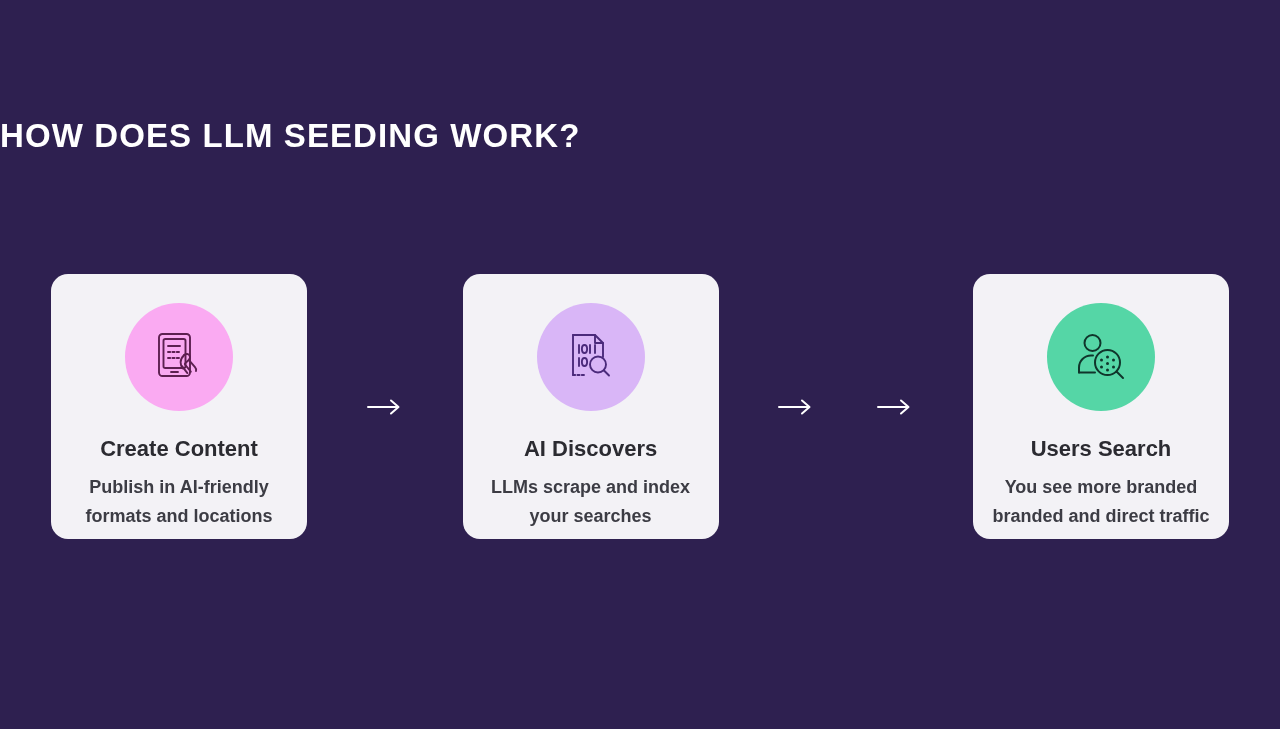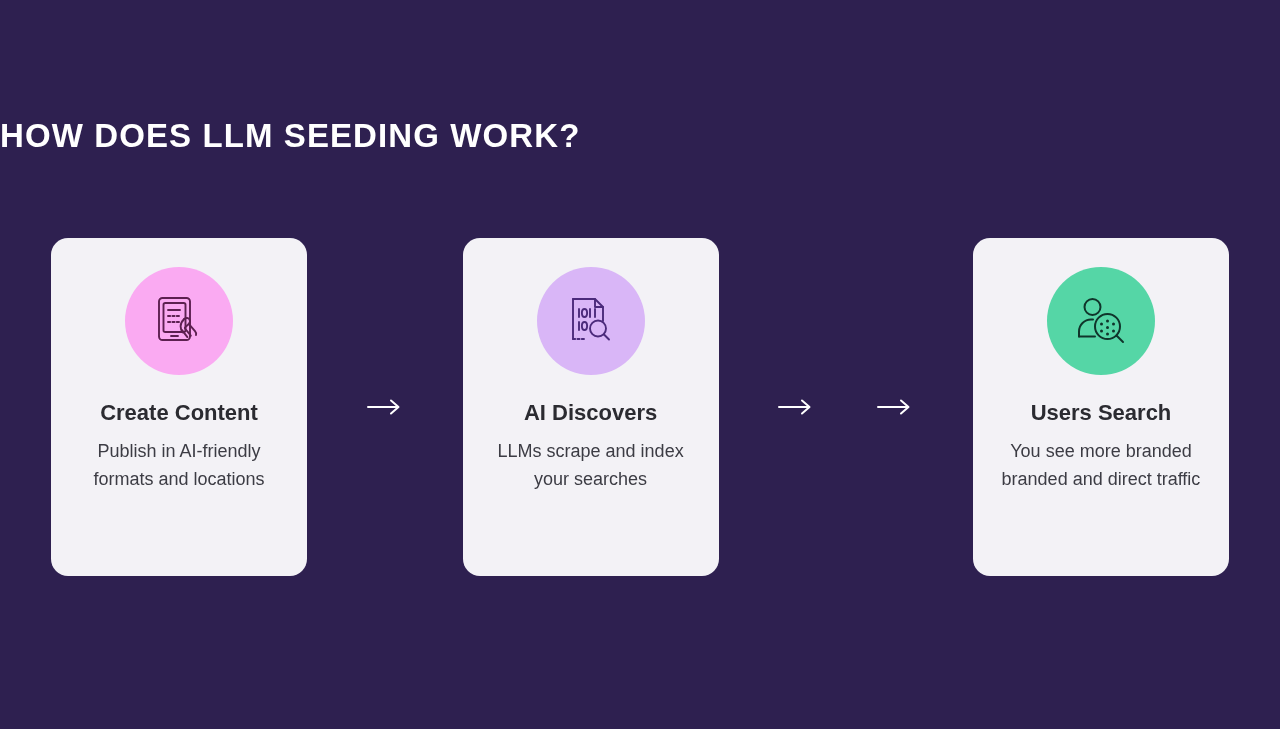--- a/index.html
+++ b/index.html
@@ -39,21 +39,21 @@
     left: 51px;
     width: 1178px;
     height: 297px;
     display: flex;
     flex-direction: row;
     align-items: center;
     justify-content: space-between;
   }
   .card {
     width: 256px;
-    height: 338px;
+    height: 265px;
     background: #F3F2F6;
     border-radius: 17px;
     box-sizing: border-box;
     display: flex;
     flex-direction: column;
     align-items: center;
     padding: 29px 16px 0 16px;
   }
   .icon-circle {
     width: 108px;
@@ -71,21 +71,21 @@
     margin-top: 25px;
     font-size: 22px;
     font-weight: bold;
     color: #2B2B31;
     text-align: center;
     line-height: 1.2;
   }
   .card-desc {
     margin-top: 11px;
     font-size: 18px;
-    font-weight: normal;
+    font-weight: bold;
     color: #3C3C44;
     text-align: center;
     line-height: 1.58;
     max-width: 220px;
   }
   .arrow {
     width: 42px;
     height: 30px;
     display: flex;
     align-items: center;

